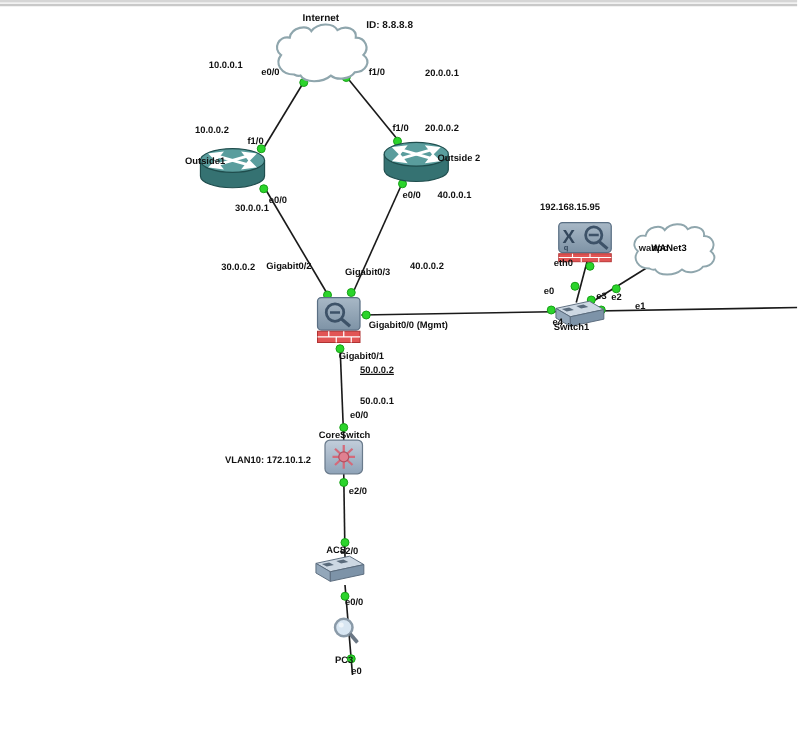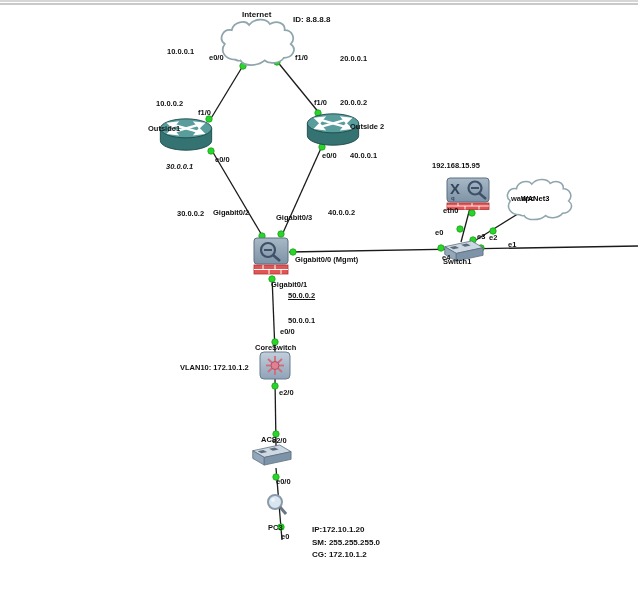--- a/index.html
+++ b/index.html
@@ -202,25 +202,20 @@
 
   <div class="node" style="left:265px;top:493px;">
     <svg width="22" height="24" viewBox="0 0 22 24">
       <circle cx="10" cy="9" r="7" fill="#d8e6f2" stroke="#8a9aa8" stroke-width="2"></circle>
       <circle cx="8" cy="7" r="2" fill="#eef5fa"></circle>
       <line x1="15" y1="14" x2="21" y2="21" stroke="#6a7684" stroke-width="3"></line>
     </svg>
   </div>
 
   <span class="lbl" style="left:268px;top:523px;">PC3</span>
-  <div class="info" style="left:312px;top:524px;">
-    <div>IP:172.10.1.20</div>
-    <div>SM: 255.255.255.0</div>
-    <div>CG: 172.10.1.2</div>
-  </div>
 
   <span class="lbl" style="left:209px;top:53px;">e0/0</span>
   <span class="lbl" style="left:295px;top:53px;">f1/0</span>
   <span class="lbl" style="left:198px;top:108px;">f1/0</span>
   <span class="lbl" style="left:215px;top:155px;">e0/0</span>
   <span class="lbl" style="left:314px;top:98px;">f1/0</span>
   <span class="lbl" style="left:322px;top:151px;">e0/0</span>
   <span class="lbl" style="left:213px;top:208px;">Gigabit0/2</span>
   <span class="lbl" style="left:276px;top:213px;">Gigabit0/3</span>
   <span class="lbl" style="left:295px;top:255px;">Gigabit0/0 (Mgmt)</span>
@@ -234,20 +229,20 @@
   <span class="lbl" style="left:435px;top:228px;">e0</span>
   <span class="lbl" style="left:477px;top:232px;">e3</span>
   <span class="lbl" style="left:489px;top:233px;">e2</span>
   <span class="lbl" style="left:508px;top:240px;">e1</span>
   <span class="lbl" style="left:442px;top:253px;">e4</span>
 
   <span class="lbl" style="left:167px;top:47px;">10.0.0.1</span>
   <span class="lbl" style="left:340px;top:54px;">20.0.0.1</span>
   <span class="lbl" style="left:156px;top:99px;">10.0.0.2</span>
   <span class="lbl" style="left:340px;top:98px;">20.0.0.2</span>
-  <span class="lbl" style="left:166px;top:162px;font-style:italic;">30.0.0.1</span>
+  <span class="lbl" style="left:188px;top:162px;">30.0.0.1</span>
   <span class="lbl" style="left:350px;top:151px;">40.0.0.1</span>
   <span class="lbl" style="left:177px;top:209px;">30.0.0.2</span>
   <span class="lbl" style="left:328px;top:208px;text-align:center;">40.0.0.2</span>
   <span class="lbl" style="left:288px;top:291px;text-decoration:underline;">50.0.0.2</span>
   <span class="lbl" style="left:288px;top:316px;">50.0.0.1</span>
 
 </div>
 
 </body></html>

